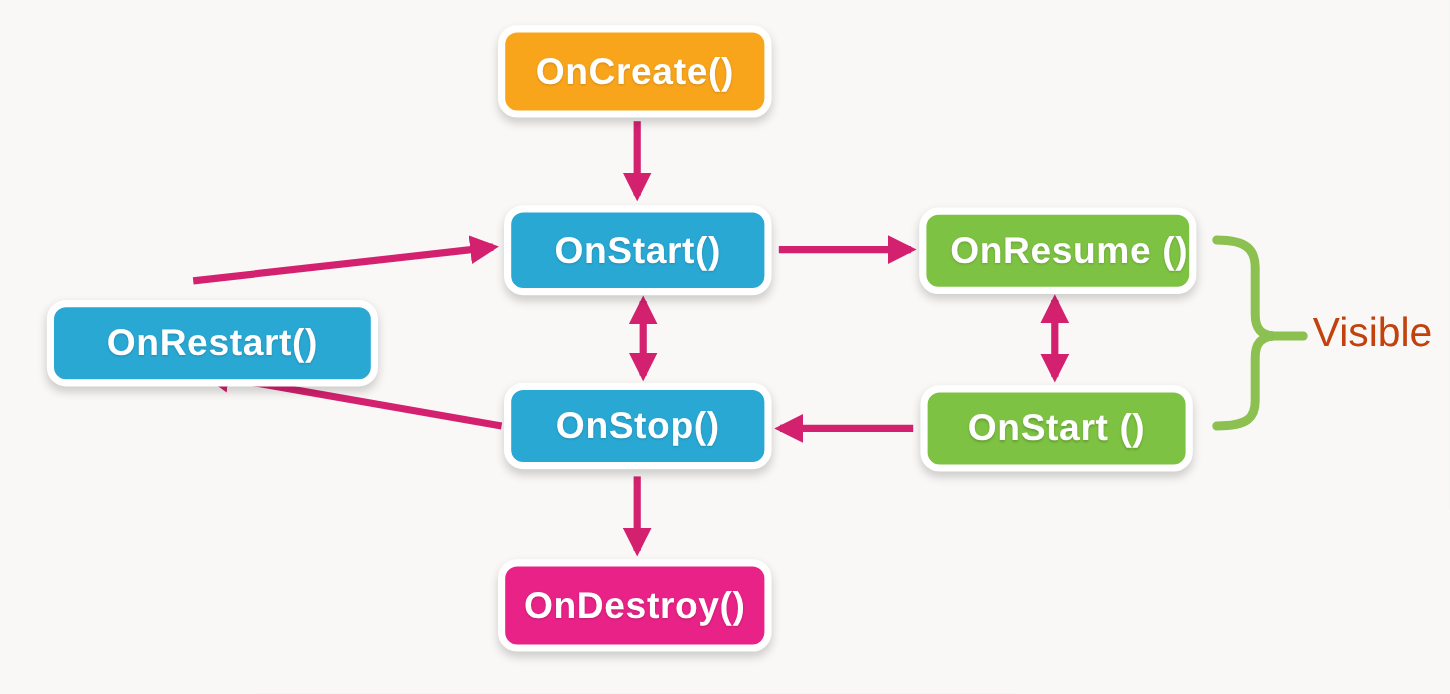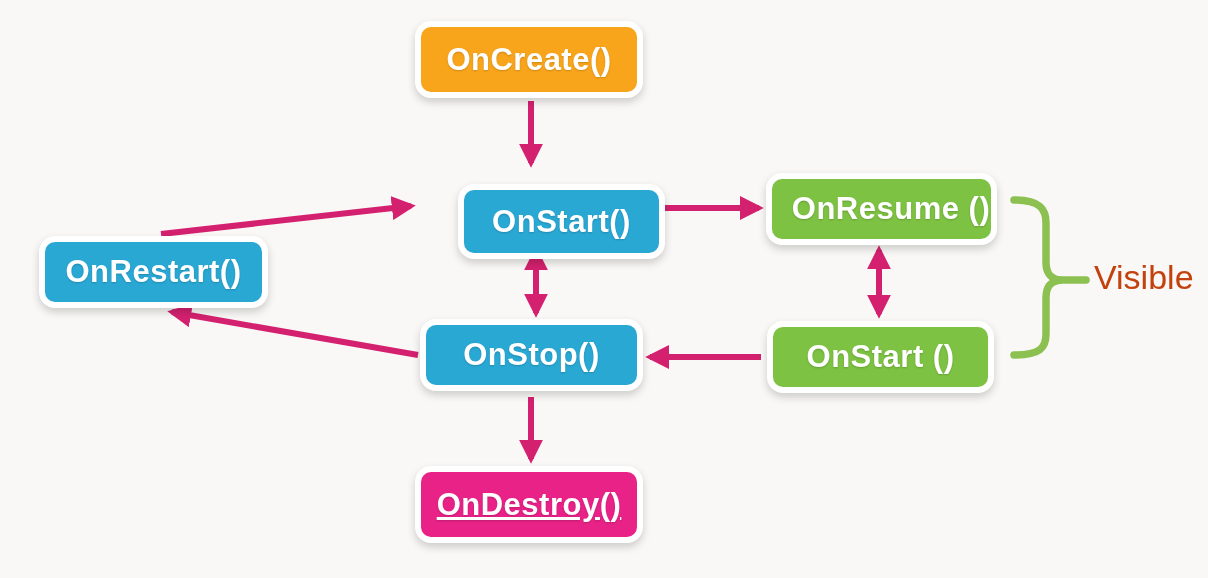--- a/index.html
+++ b/index.html
@@ -24,23 +24,23 @@
     border-radius:16px;
     box-shadow:0 4px 8px rgba(0,0,0,0.18);
     display:flex;align-items:center;justify-content:center;
     color:#ffffff;
     font-weight:bold;
     font-size:31px;
     letter-spacing:0.5px;
     text-shadow:0 1px 2px rgba(0,0,0,0.18);
   }
   .node.create  {left:415px;top:21px; width:228px;height:77px;}
-  .node.start   {left:420px;top:184px;width:207px;height:75px;margin-left:38px;}
+  .node.start   {left:420px;top:171px;width:223px;height:75px;}
   .node.resume  {left:766px;top:173px;width:231px;height:72px;}
-  .node.restart {left:39px; top:236px;width:229px;height:72px;}
+  .node.restart {left:39px; top:250px;width:276px;height:72px;}
   .node.stop    {left:420px;top:319px;width:223px;height:72px;text-align:right;}
   .node.pause   {left:767px;top:321px;width:227px;height:72px;}
   .node.destroy {left:415px;top:466px;width:228px;height:77px;}
   .visible-label{
     position:absolute;
     left:1094px;top:258px;
     font-size:34px;
     color:#c2410c;
     font-weight:400;
   }
@@ -74,17 +74,17 @@
       <line x1="161" y1="234" x2="411" y2="206" stroke="#d4216f" stroke-width="6" marker-end="url(#ah)"></line>
       <line x1="418" y1="355" x2="172" y2="312" stroke="#d4216f" stroke-width="6" marker-end="url(#ah)"></line>
     </svg>
 
   <div class="node create" style="background: rgb(249, 165, 27);">OnCreate()</div>
   <div class="node start" style="background: rgb(41, 168, 212);">OnStart()</div>
   <div class="node resume" style="background: rgb(125, 194, 66); padding-left: 19px;">OnResume ()</div>
   <div class="node restart" style="background: rgb(41, 168, 212);">OnRestart()</div>
   <div class="node stop" style="background: rgb(41, 168, 212);">OnStop()</div>
   <div class="node pause" style="background: rgb(125, 194, 66);">OnStart ()</div>
-  <div class="node destroy" style="background: rgb(232, 34, 135); text-decoration: underline;">OnDestroy()</div>
+  <div class="node destroy" style="background: rgb(232, 34, 135);">OnDestroy()</div>
 
   <div class="visible-label">Visible</div>
 
 </div>
 
 </body></html>

